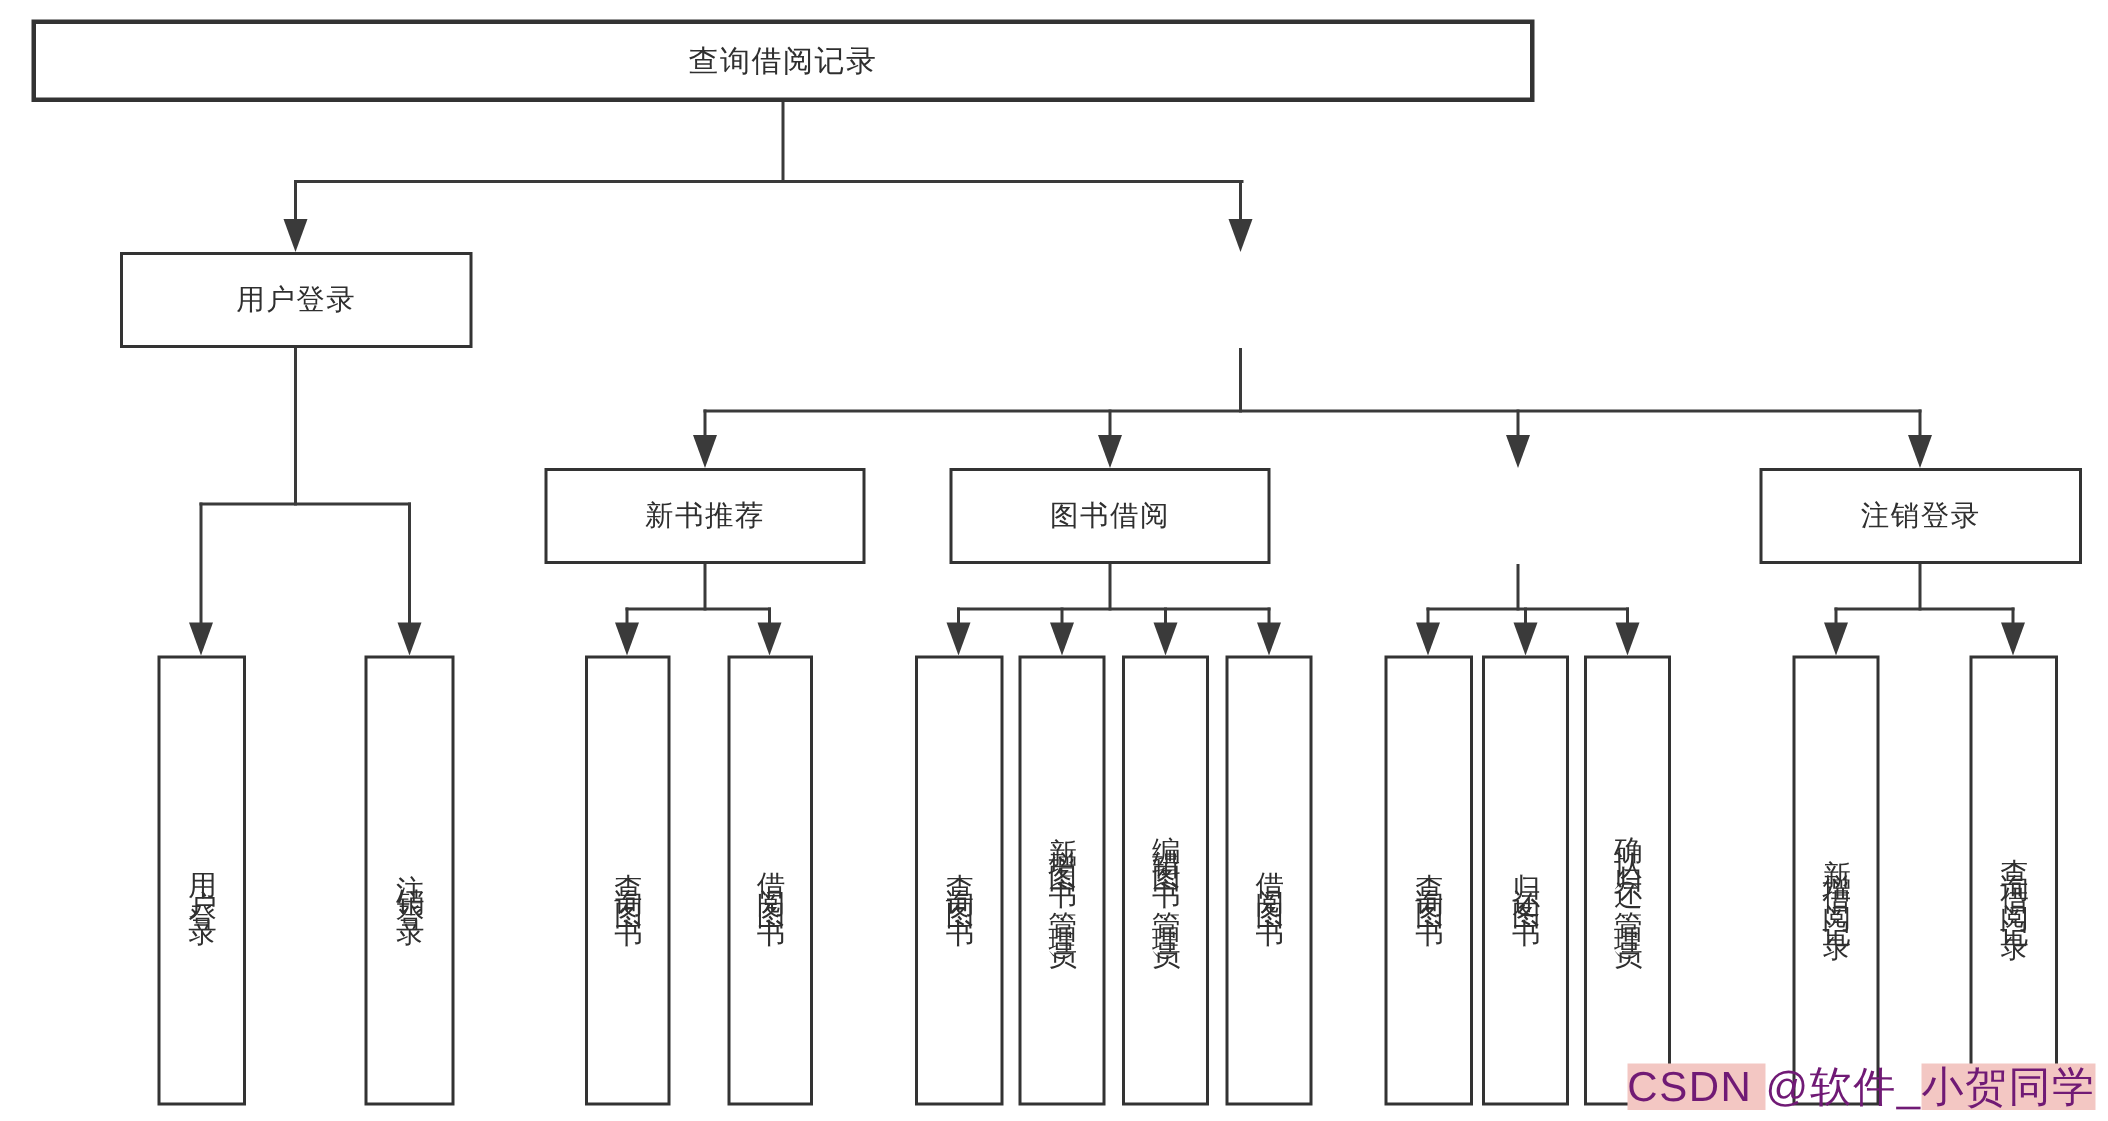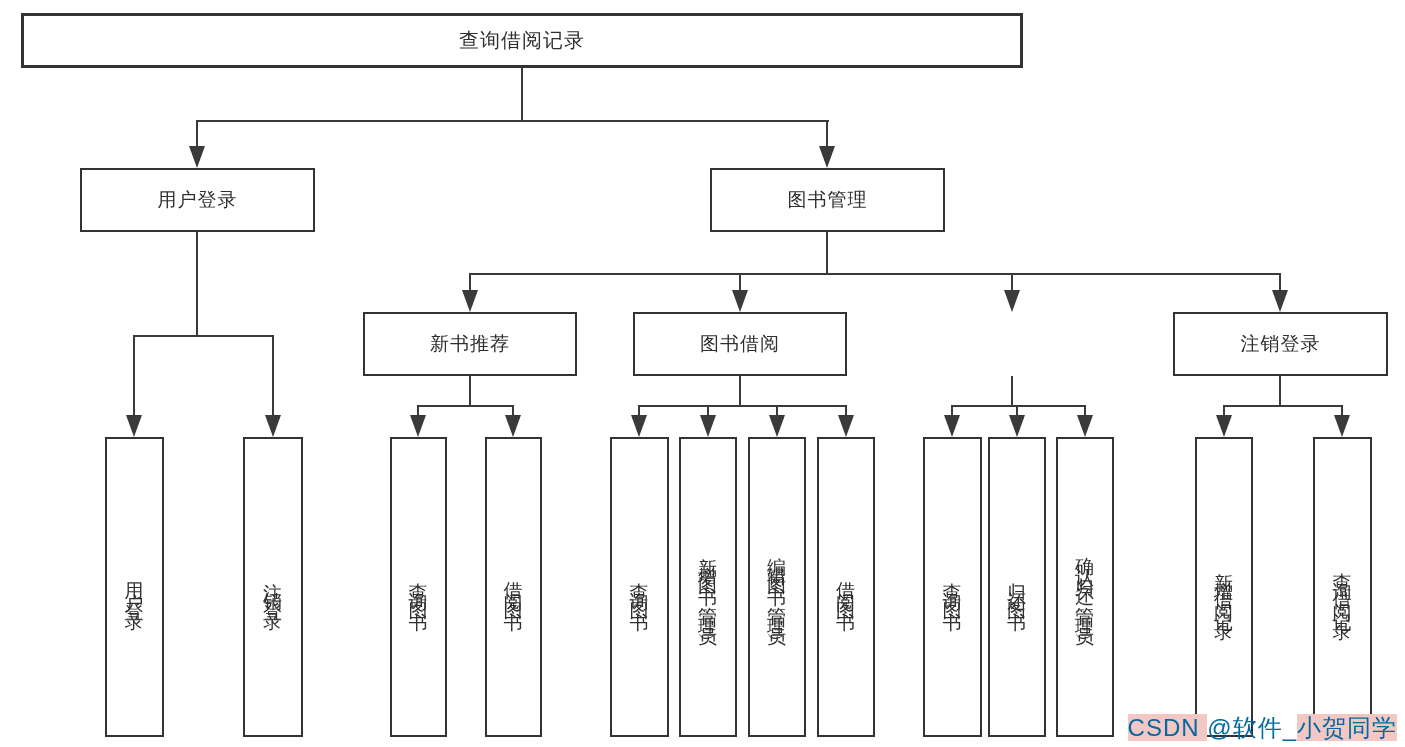--- a/index.html
+++ b/index.html
@@ -50,22 +50,22 @@
     position: absolute;
     width: 0; height: 0;
     border-left: 8px solid transparent;
     border-right: 8px solid transparent;
     border-top: 22px solid #3a3a3a;
   }
   .watermark {
     position: absolute;
     right: 8px;
     bottom: 3px;
-    font-size: 24px;
-    color: #0369a1;
+    font-size: 28px;
+    color: #701a75;
     letter-spacing: 1px;
     white-space: nowrap;
   }
   .watermark .hi { background: #f3c7c3; }
 </style>
 </head>
 <body>
 
 <div class="canvas">
 
@@ -75,23 +75,20 @@
 
   <div class="vl" style="left:521px; top:68px; height:54px;"></div>
   <div class="hl" style="left:196px; top:120px; width:633px;"></div>
   <div class="vl" style="left:196px; top:120px; height:28px;"></div>
   <div class="ah" style="left:189px; top:146px;"></div>
   <div class="vl" style="left:826px; top:120px; height:28px;"></div>
   <div class="ah" style="left:819px; top:146px;"></div>
 
   <div class="box" style="left:80px; top:168px; width:235px; height:64px;">
     <span>用户登录</span>
-  </div>
-  <div class="box" style="left:710px; top:168px; width:235px; height:64px;">
-    <span>图书管理</span>
   </div>
 
   <div class="vl" style="left:196px; top:232px; height:105px;"></div>
   <div class="hl" style="left:133px; top:335px; width:141px;"></div>
   <div class="vl" style="left:133px; top:335px; height:82px;"></div>
   <div class="ah" style="left:126px; top:415px;"></div>
   <div class="vl" style="left:272px; top:335px; height:82px;"></div>
   <div class="ah" style="left:265px; top:415px;"></div>
 
   <div class="vl" style="left:826px; top:232px; height:43px;"></div>

